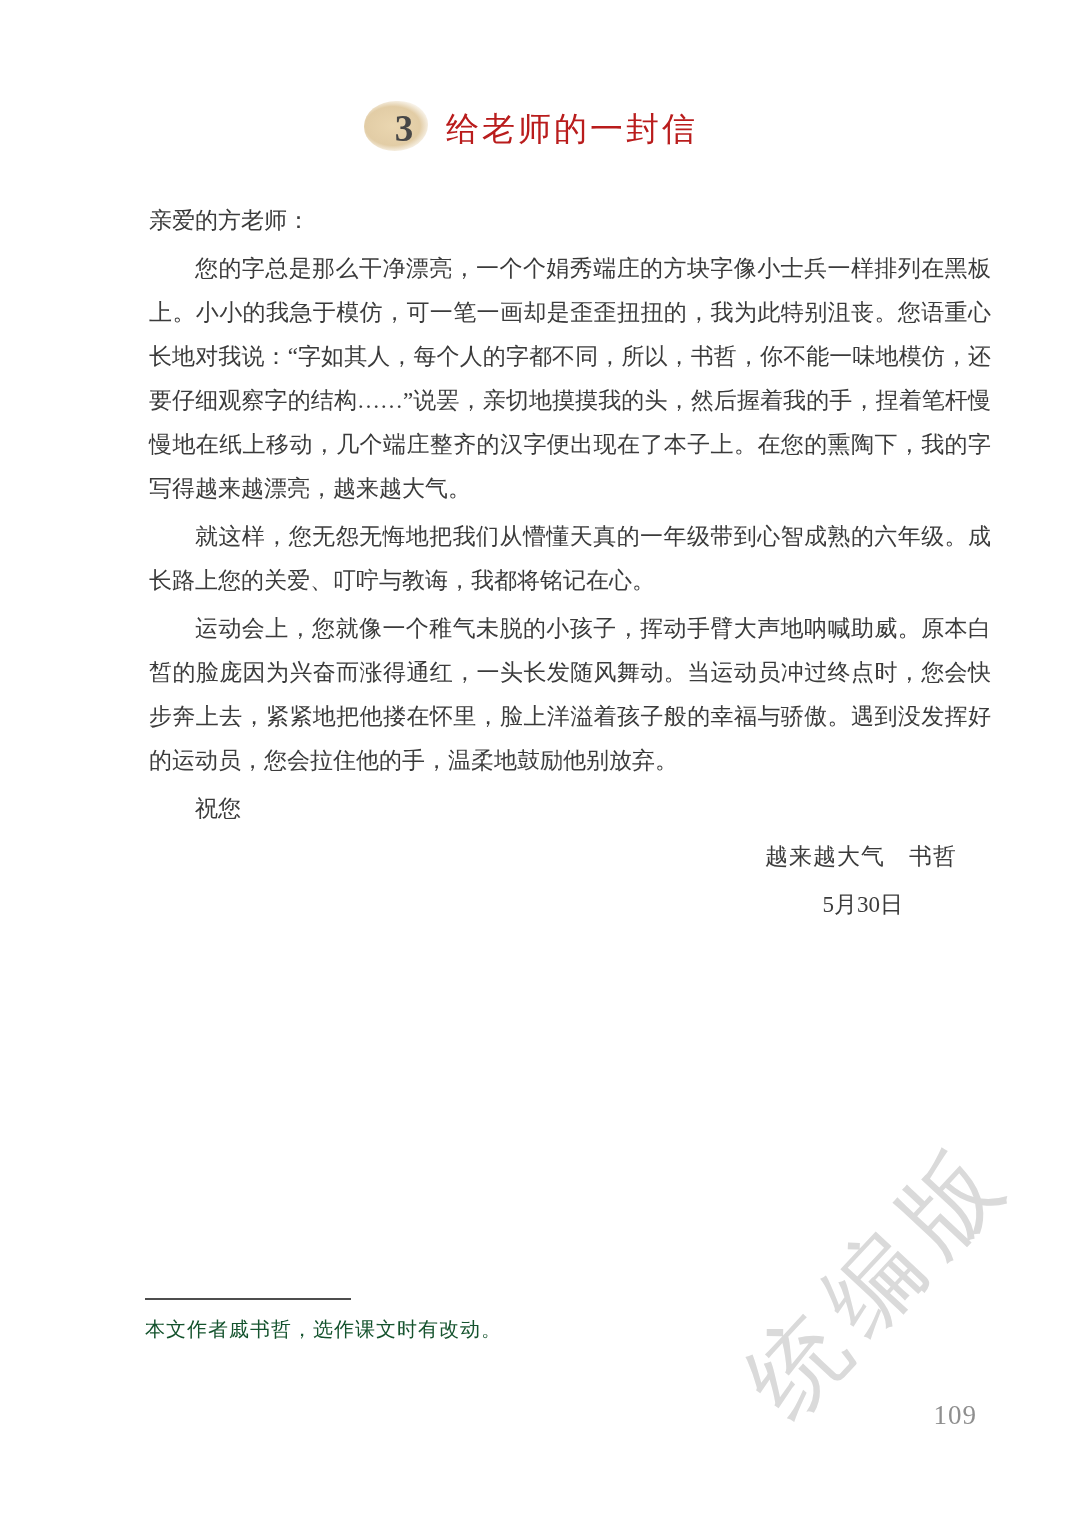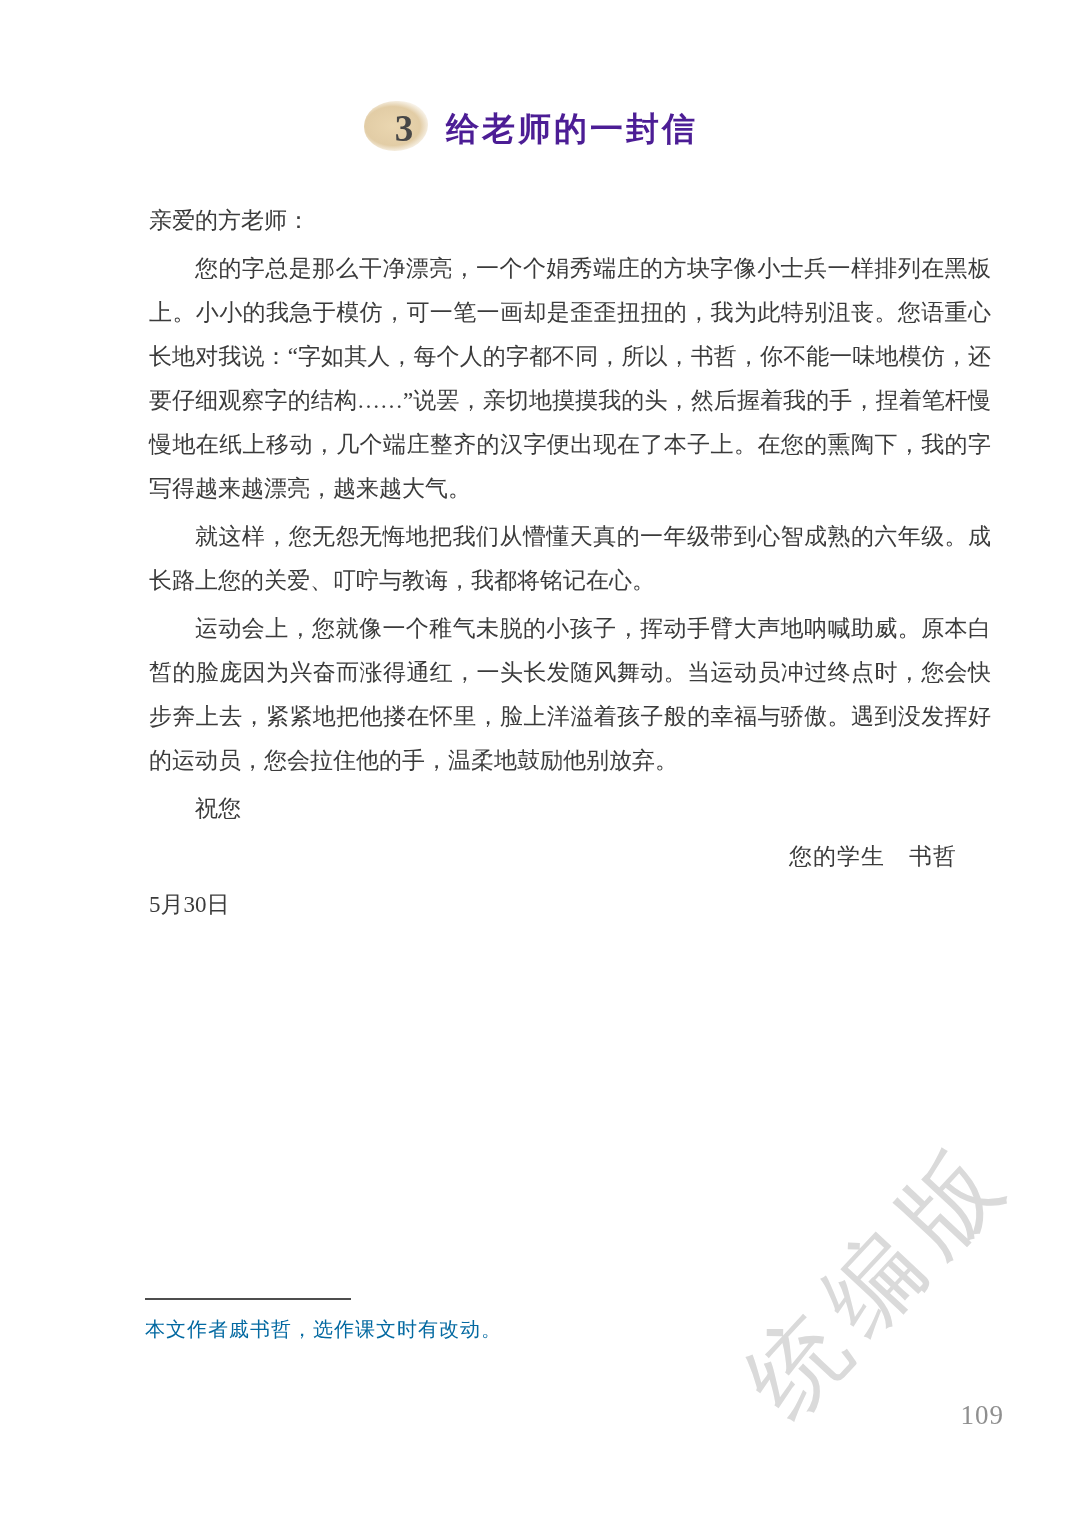--- a/index.html
+++ b/index.html
@@ -49,23 +49,23 @@
     width: 44px;
     text-align: center;
     font-size: 37px;
     font-weight: bold;
     color: #474747;
     line-height: 48px;
   }
   .lesson-title {
     margin: 0;
     font-size: 33px;
-    font-weight: bold;
+    font-weight: normal;
     letter-spacing: 3px;
-    color: #4c1d95;
+    color: #b91c1c;
   }
   
   .letter {
     margin-top: 46px;
     padding: 0 85px 0 145px;
     font-size: 23px;
     line-height: 44px;
     text-align: justify;
   }
   .letter p {
@@ -73,45 +73,45 @@
   }
   .indent {
     text-indent: 2em;
   }
   .signature-line {
     text-align: right;
     padding-right: 34px;
     letter-spacing: 1px;
   }
   .date-line {
-    text-align: left;
+    text-align: right;
     padding-right: 88px;
   }
   
   .footnote {
     position: absolute;
     left: 145px;
     top: 1298px;
   }
   .footnote-rule {
     width: 206px;
     height: 0;
     border-top: 2px solid #4d4d4d;
     margin-bottom: 16px;
   }
   .footnote-text {
     margin: 0;
     font-size: 20px;
     letter-spacing: 1px;
-    color: #0369a1;
+    color: #14532d;
   }
   
   .page-number {
     position: absolute;
-    right: 76px;
+    right: 103px;
     top: 1400px;
     font-size: 27px;
     color: #8f8f8f;
     letter-spacing: 1px;
   }
   
   .watermark {
     position: absolute;
     left: 620px;
     top: 1215px;
@@ -137,21 +137,21 @@
     </span>
     <h1 class="lesson-title">给老师的一封信</h1>
   </div>
 
   <div class="letter">
     <p>亲爱的方老师：</p>
     <p class="indent">您的字总是那么干净漂亮，一个个娟秀端庄的方块字像小士兵一样排列在黑板上。小小的我急于模仿，可一笔一画却是歪歪扭扭的，我为此特别沮丧。您语重心长地对我说：“字如其人，每个人的字都不同，所以，书哲，你不能一味地模仿，还要仔细观察字的结构……”说罢，亲切地摸摸我的头，然后握着我的手，捏着笔杆慢慢地在纸上移动，几个端庄整齐的汉字便出现在了本子上。在您的熏陶下，我的字写得越来越漂亮，越来越大气。</p>
     <p class="indent">就这样，您无怨无悔地把我们从懵懂天真的一年级带到心智成熟的六年级。成长路上您的关爱、叮咛与教诲，我都将铭记在心。</p>
     <p class="indent">运动会上，您就像一个稚气未脱的小孩子，挥动手臂大声地呐喊助威。原本白皙的脸庞因为兴奋而涨得通红，一头长发随风舞动。当运动员冲过终点时，您会快步奔上去，紧紧地把他搂在怀里，脸上洋溢着孩子般的幸福与骄傲。遇到没发挥好的运动员，您会拉住他的手，温柔地鼓励他别放弃。</p>
     <p class="indent">祝您</p>
-    <p class="signature-line">您的学生　书哲</p>
+    <p class="signature-line">越来越大气　书哲</p>
     <p class="date-line">5月30日</p>
   </div>
 
   <div class="footnote">
     <div class="footnote-rule"></div>
     <p class="footnote-text">本文作者戚书哲，选作课文时有改动。</p>
   </div>
 
   <div class="page-number">109</div>
 

